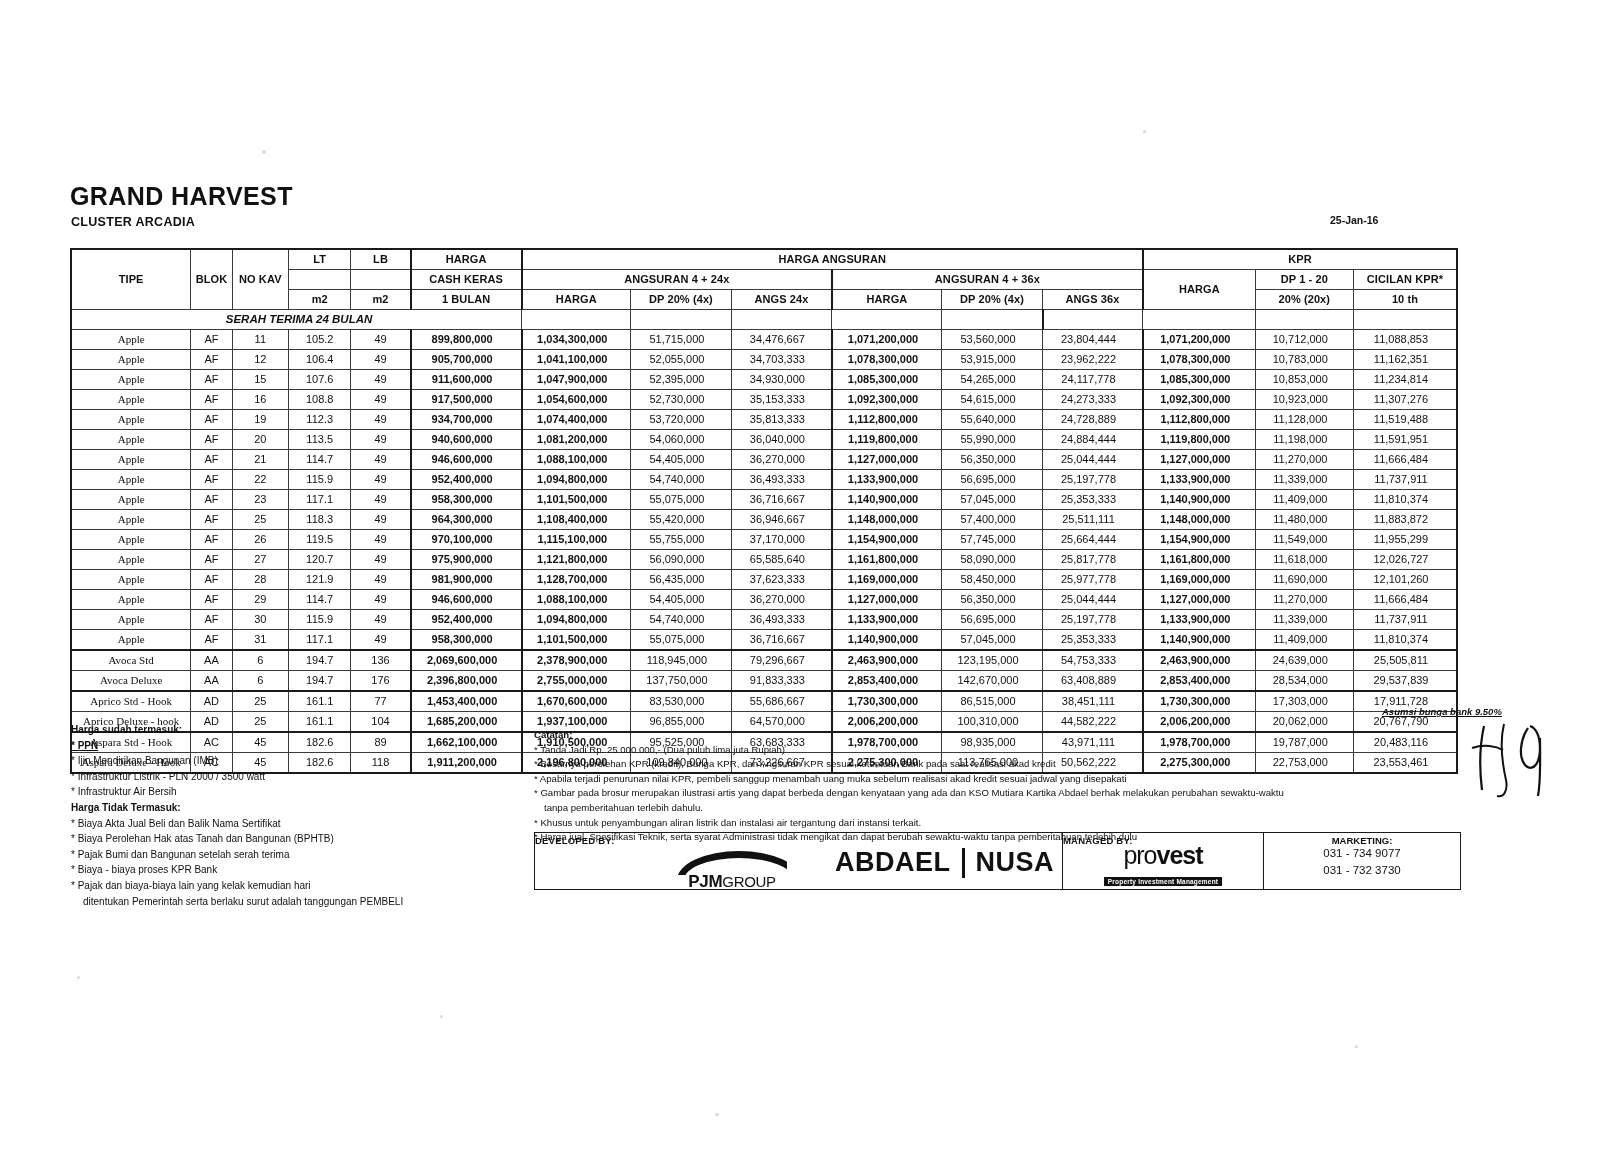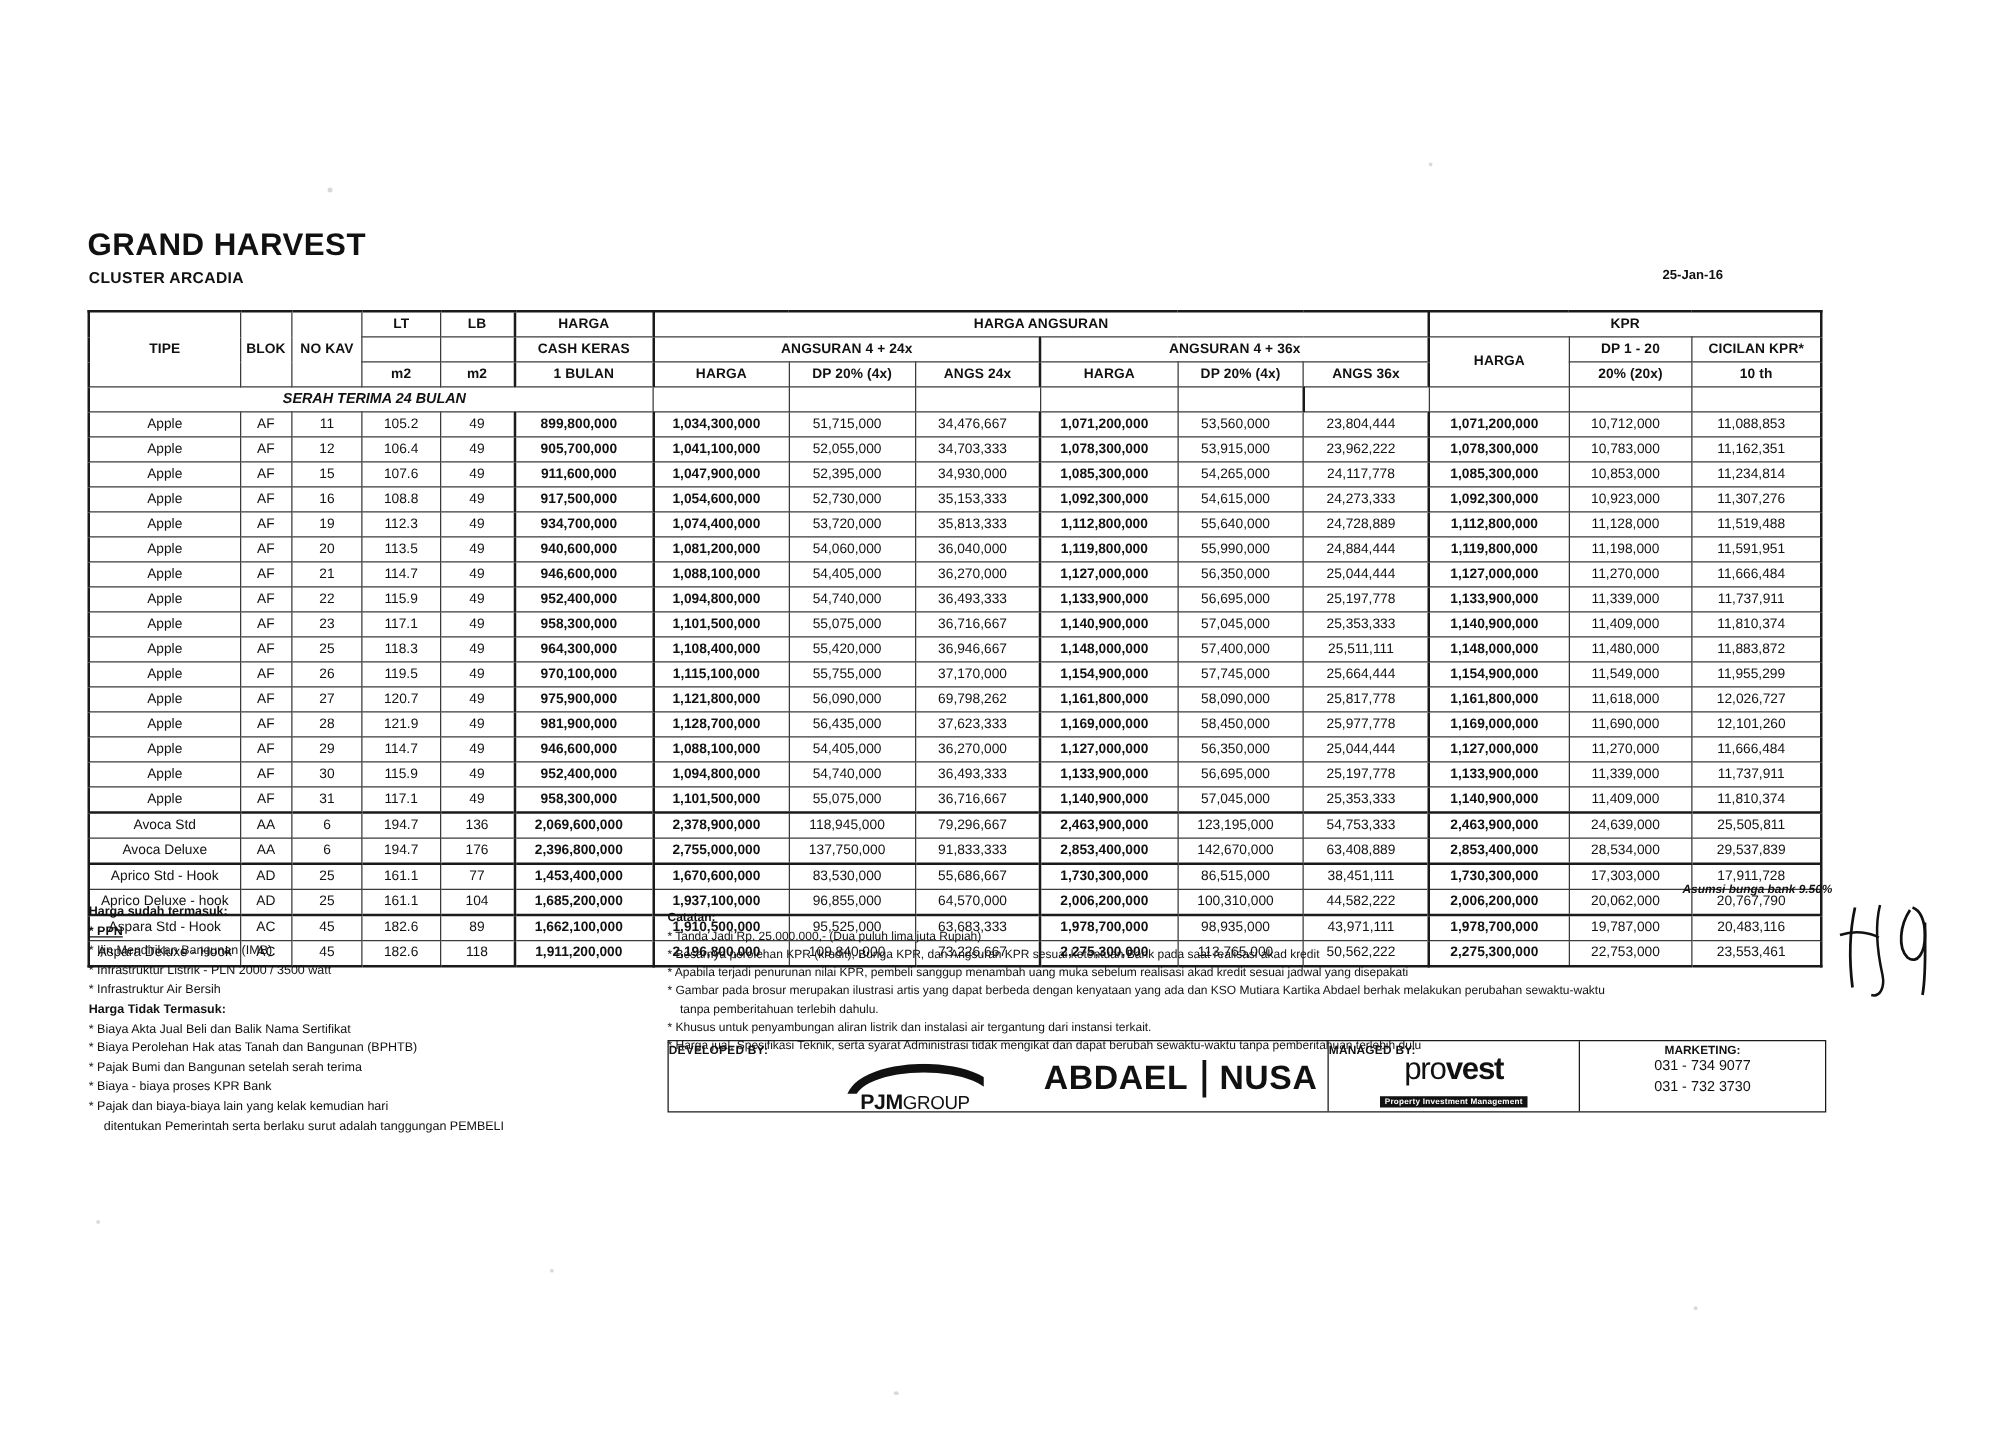--- a/index.html
+++ b/index.html
@@ -52,39 +52,39 @@
     text-align:left;
     font-style:italic;
     font-weight:bold;
     font-size:11.5px;
     padding-left:5px !important;
     height:18px;line-height:18px;
   }
   td.num{text-align:right;padding-right:8px !important;}
   td.numb{text-align:right;padding-right:8px !important;font-weight:bold;}
   td.ctr{text-align:center;}
-  td.tipe{text-align:center;}
+  td.tipe{text-align:center;font-family:Liberation Serif, serif;}
 
   .w-tipe{width:122px;}
   .w-blok{width:42px;margin-top:28px;}
   .w-nokav{width:58px;}
   .w-lt{width:68px;}
   .w-lb{width:66px;}
   .w-cash{width:115px;}
   .w-h24{width:113px;}
   .w-dp24{width:106px;}
   .w-a24{width:106px;}
   .w-h36{width:114px;}
   .w-dp36{width:106px;}
   .w-a36{width:106px;}
   .w-kh{width:117px;}
   .w-kdp{width:104px;}
   .w-kc{width:107px;}
 
-  .asumsi{position:absolute;left:1346px;top:706px;font-size:9.5px;font-style:italic;font-weight:bold;}
+  .asumsi{position:absolute;left:1382px;top:706px;font-size:9.5px;font-style:italic;font-weight:bold;text-decoration:underline;}
 
   
   .notes-left{position:absolute;left:71px;top:722px;font-size:10px;line-height:15.6px;width:420px;}
   .notes-left .hd{font-weight:bold;}
   .notes-left .ppn{font-weight:bold;text-decoration:underline;}
   .notes-left .ind{padding-left:12px;display:block;}
 
   .notes-right{position:absolute;left:534px;top:728px;font-size:9.6px;line-height:14.6px;width:935px;}
   .notes-right .hd{font-weight:bold;}
   .notes-right .ind{padding-left:10px;display:block;}
@@ -378,21 +378,21 @@
         </tr>
         <tr>
           <td class="tipe outer-l">Apple</td>
           <td class="ctr">AF</td>
           <td class="ctr">27</td>
           <td class="ctr">120.7</td>
           <td class="ctr">49</td>
           <td class="numb thick-l thick-r">975,900,000</td>
           <td class="numb">1,121,800,000</td>
           <td class="num">56,090,000</td>
-          <td class="num">69,798,262</td>
+          <td class="num">65,585,640</td>
           <td class="numb thick-l">1,161,800,000</td>
           <td class="num">58,090,000</td>
           <td class="num thick-r">25,817,778</td>
           <td class="numb">1,161,800,000</td>
           <td class="num">11,618,000</td>
           <td class="num outer-r">12,026,727</td>
         </tr>
         <tr>
           <td class="tipe outer-l">Apple</td>
           <td class="ctr">AF</td>

